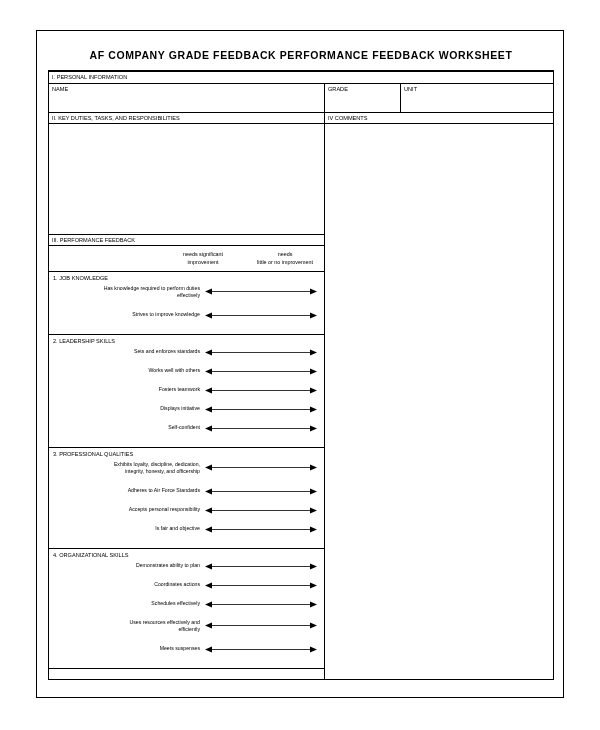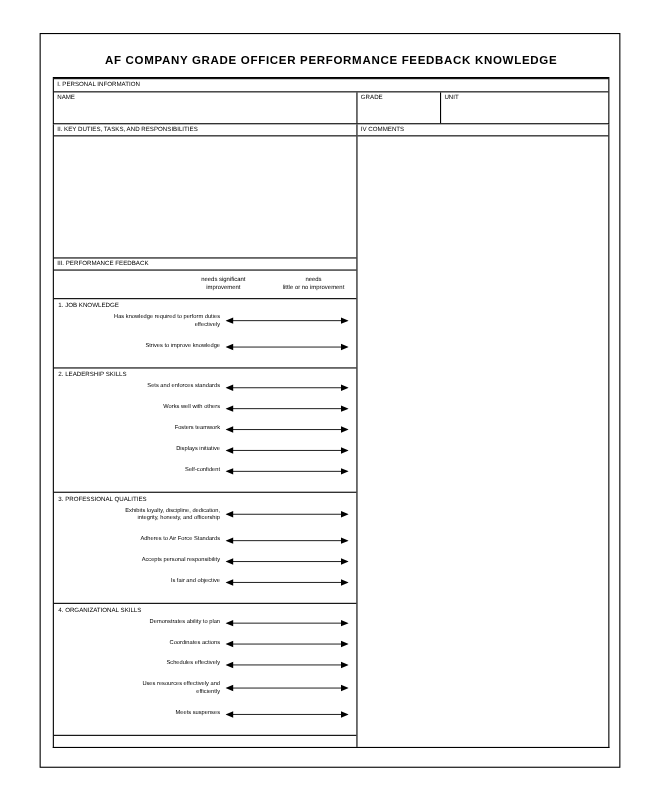--- a/index.html
+++ b/index.html
@@ -152,21 +152,21 @@
   .group:last-child { border-bottom: 1px solid #000; }
   .tailgap { height: 10px; }
 </style>
 </head>
 <body>
 
 <div class="page">
   <div class="inner">
 
     <div class="titlebar">
-      <div class="title">AF COMPANY GRADE OFFICER PERFORMANCE FEEDBACK KNOWLEDGE</div>
+      <div class="title">AF COMPANY GRADE FEEDBACK PERFORMANCE FEEDBACK WORKSHEET</div>
     </div>
 
     <div class="sec1">
       <div class="sechead hdr">I. PERSONAL INFORMATION</div>
       <div class="nameblock">
         <div class="c-name">
           <span>NAME</span>
         </div>
         <div class="c-grade">
           <span>GRADE</span>

